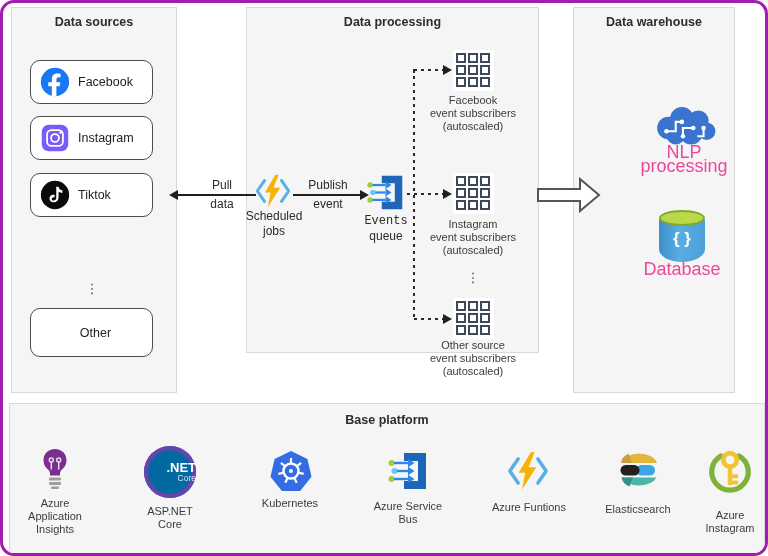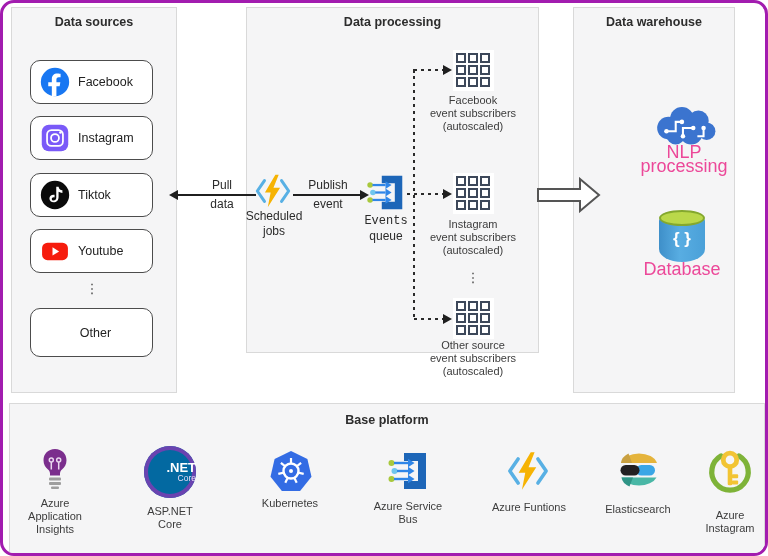--- a/index.html
+++ b/index.html
@@ -98,27 +98,20 @@
   </div>
 
   <div class="card" style="top:170px;">
     <svg width="30" height="30" viewBox="0 0 36 36" style="position:static;">
       <circle cx="18" cy="18" r="17" fill="#0a0a0a"></circle>
       <path fill="#fff" d="M22.3 8c.4 2.6 1.9 4.2 4.6 4.4v3.1c-1.7 0-3.2-.5-4.6-1.4v6.6c0 3.6-2.6 6.1-6 6.1-2.8 0-5-2-5-4.6 0-2.7 2.2-4.7 5.2-4.6.3 0 .7 0 1 .1v3.2c-.3-.1-.7-.2-1.1-.2-1.3 0-2.3.9-2.3 2 0 1.2 1 2 2.2 2 1.8 0 3.2-1.4 3.2-3.4V8h2.8z"></path>
     </svg>
     <span class="lbl">Tiktok</span>
   </div>
 
-  <div class="card" style="top:226px;">
-    <svg width="30" height="30" viewBox="0 0 36 36" style="position:static;">
-      <rect x="2.5" y="8" width="31" height="21" rx="6.5" fill="#f61c0d"></rect>
-      <path d="M15 13.5l8 5-8 5z" fill="#fff"></path>
-    </svg>
-    <span class="lbl">Youtube</span>
-  </div>
 
   <div class="vdots" style="left:82px;top:279px;width:14px;">⋮</div>
 
   <div class="card center" style="top:305px;height:49px;">
     <span class="lbl">Other</span>
   </div>
 
   <div class="tri-l" style="left:166px;top:187px;"></div>
   <div class="hline" style="left:175px;top:191px;width:78px;"></div>
   <div class="cap12" style="left:194px;top:175px;width:50px;">Pull</div>

